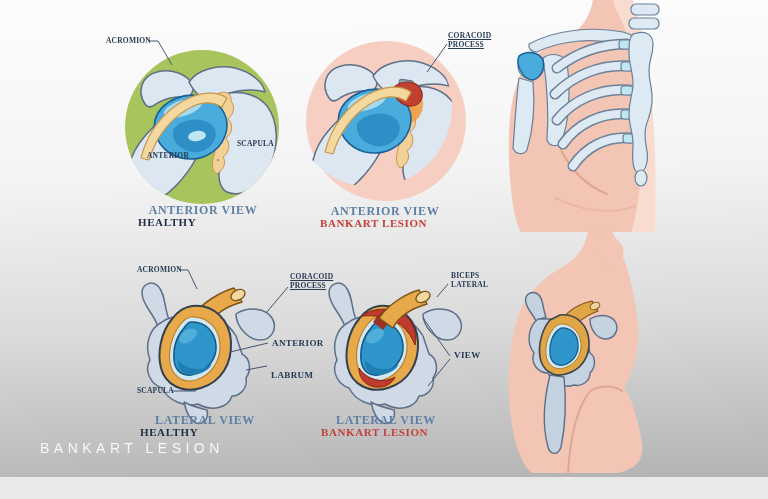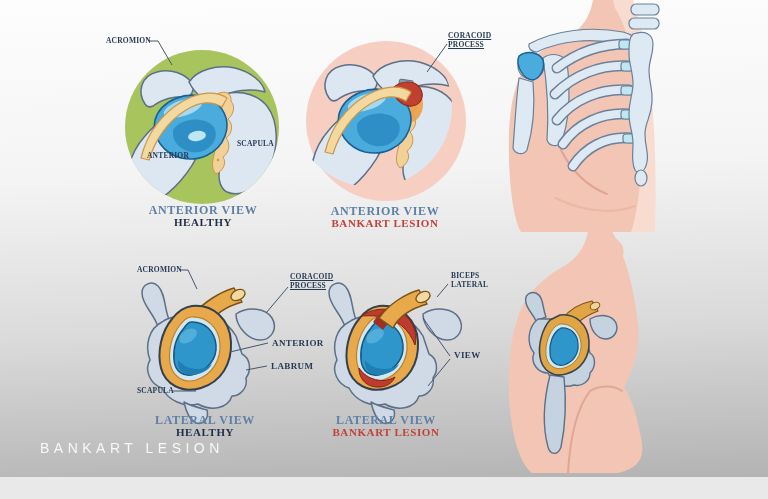--- a/index.html
+++ b/index.html
@@ -9,21 +9,21 @@
   .panel{position:absolute;}
   svg{display:block;}
   .lbl{position:absolute;font-weight:bold;font-size:7.5px;line-height:1.25;
        color:#263a54;letter-spacing:.2px;white-space:nowrap;}
   .lbl.wrapped{white-space:normal;}
   .lbl.big{font-size:9px;letter-spacing:.4px;}
   .w42{width:42px;text-decoration:underline;} .w36{width:36px;}
   .view{position:absolute;font-weight:bold;font-size:12px;color:#5e80a6;
         letter-spacing:.6px;text-align:center;width:110px;}
   .status{position:absolute;font-weight:bold;font-size:11px;color:#1f2c47;
-          letter-spacing:.6px;text-align:center;width:130px;}
+          letter-spacing:.6px;width:130px;}
   .status.red{color:#c0423a;}
   .caption{position:absolute;left:40px;top:440px;font-family:"Liberation Sans",sans-serif;
            font-size:14px;letter-spacing:4.5px;color:#f8f8f8;font-weight:500;}
   .leaders{position:absolute;left:0;top:0;}
 </style>
 </head>
 <body>
 
 <div class="stage">
 
@@ -186,21 +186,21 @@
   <div class="view" style="left:148px;top:203px">ANTERIOR VIEW</div>
   <div class="status" style="left:138px;top:216px">HEALTHY</div>
 
   <div class="lbl wrapped w42" style="left:448px;top:31px">CORACOID PROCESS</div>
   <div class="view" style="left:330px;top:204px">ANTERIOR VIEW</div>
   <div class="status red" style="left:320px;top:217px">BANKART LESION</div>
 
   <div class="lbl" style="left:137px;top:265px">ACROMION</div>
   <div class="lbl wrapped w42" style="left:290px;top:272px">CORACOID PROCESS</div>
   <div class="lbl big" style="left:272px;top:338px">ANTERIOR</div>
-  <div class="lbl big" style="left:271px;top:361px">LABRUM</div>
+  <div class="lbl big" style="left:271px;top:370px">LABRUM</div>
   <div class="lbl" style="left:137px;top:386px">SCAPULA</div>
   <div class="view" style="left:150px;top:413px">LATERAL VIEW</div>
   <div class="status" style="left:140px;top:426px">HEALTHY</div>
 
   <div class="lbl wrapped w36" style="left:451px;top:271px">BICEPS LATERAL</div>
   <div class="lbl big" style="left:454px;top:350px">VIEW</div>
   <div class="view" style="left:331px;top:413px">LATERAL VIEW</div>
   <div class="status red" style="left:321px;top:426px">BANKART LESION</div>
 
   <div class="caption">BANKART LESION</div>

